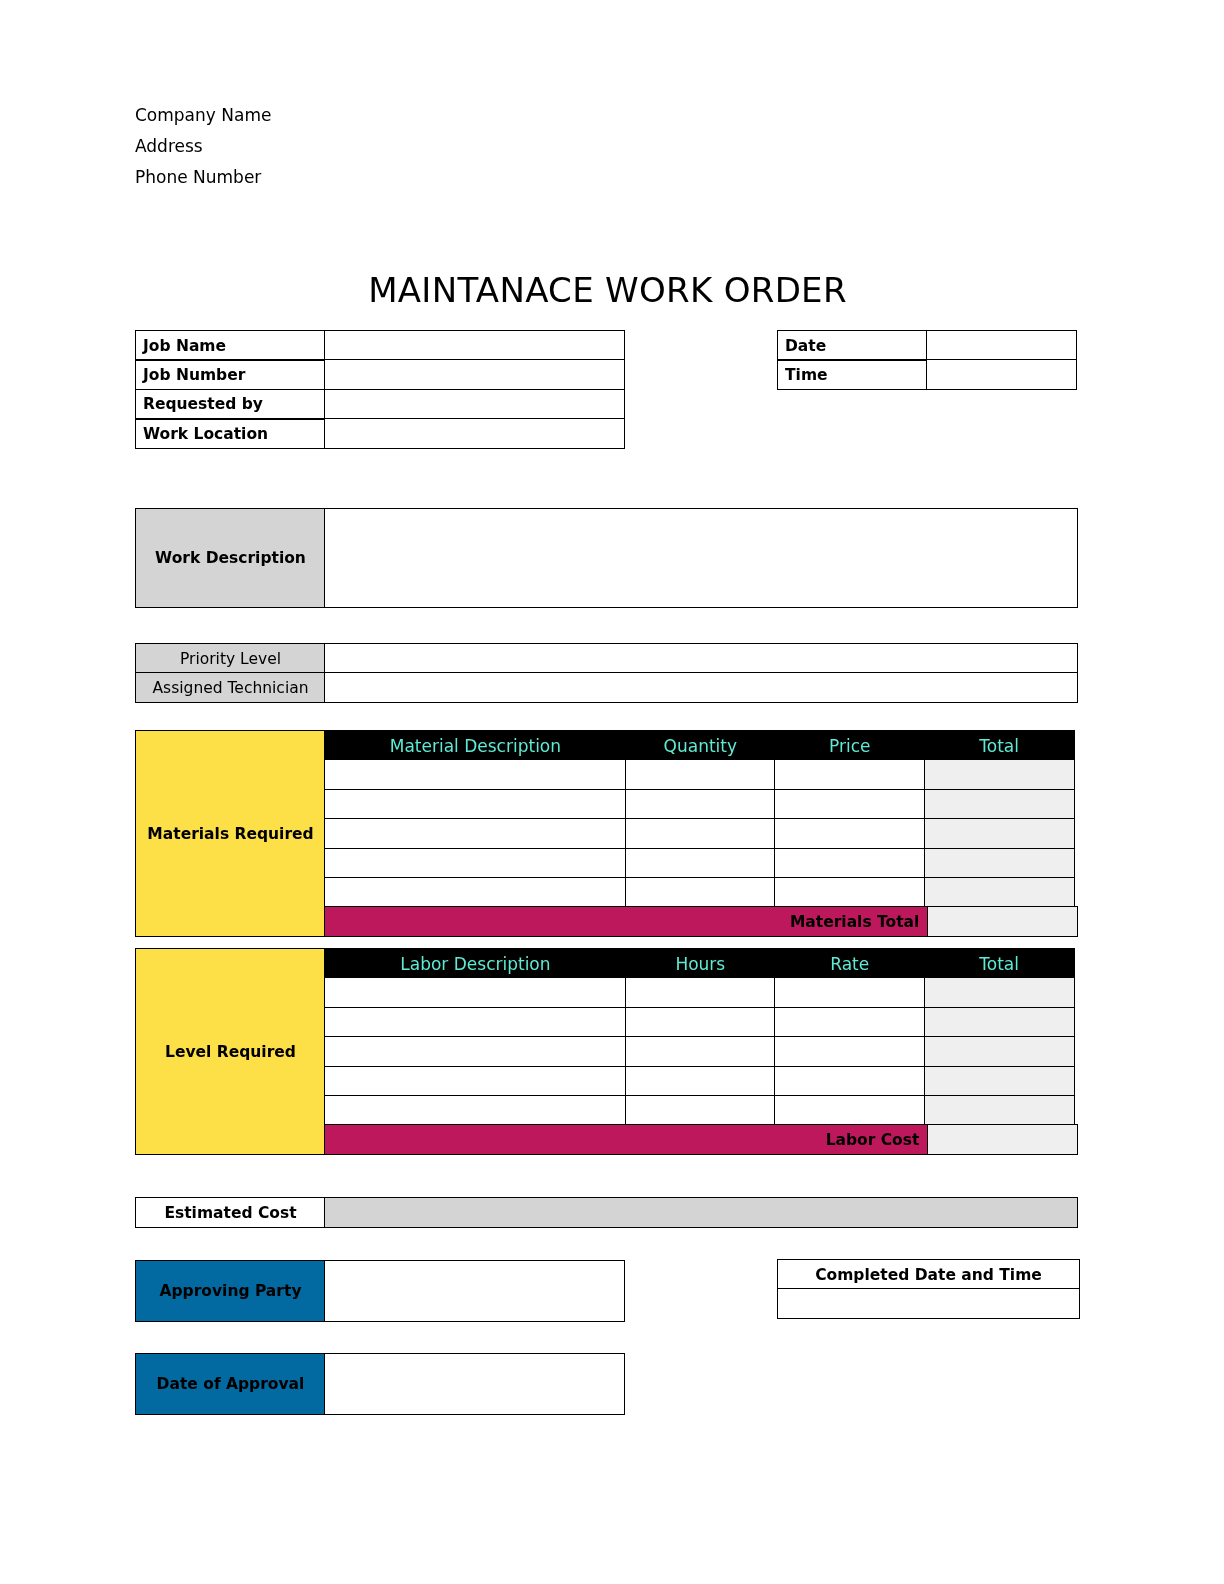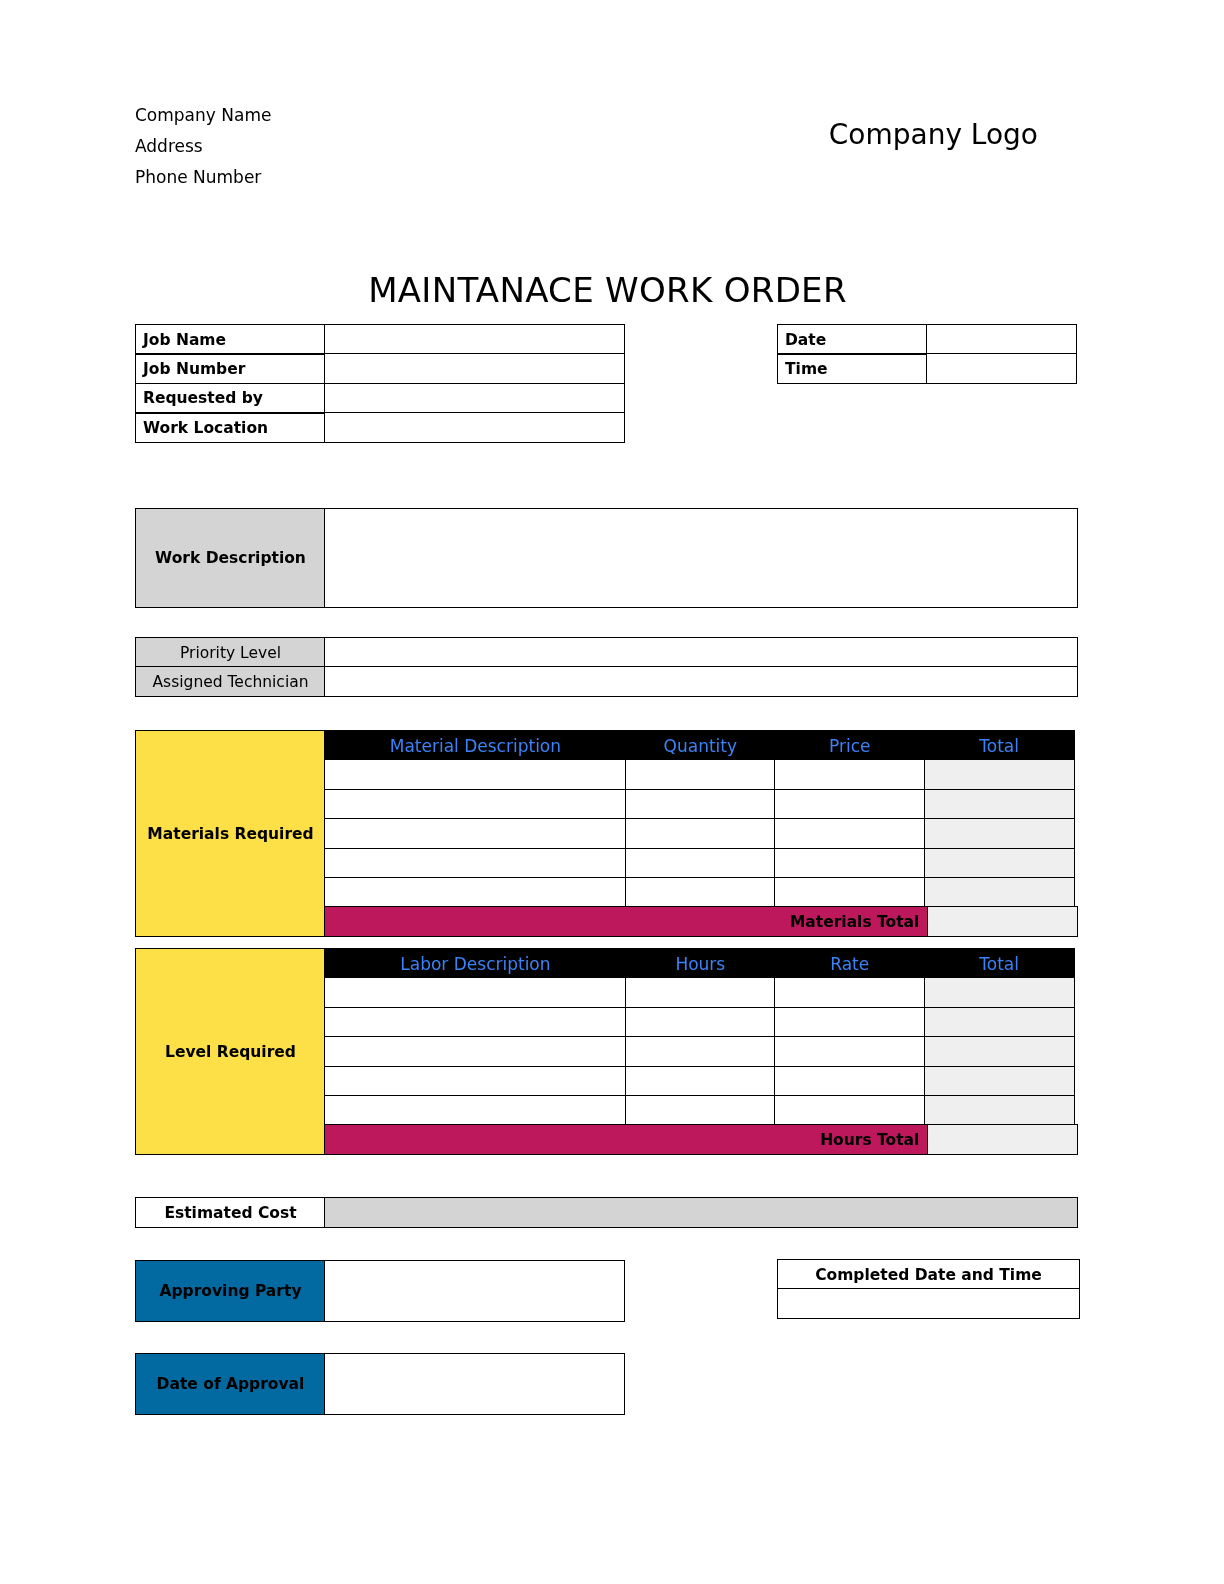--- a/index.html
+++ b/index.html
@@ -69,21 +69,21 @@
   }
   .row-val {
     width: 301px; height: 31px;
     box-sizing: border-box; border: 1.6px solid #000;
     background: #fff;
   }
   .row {
     display: flex;
     margin-top: -1.6px;
   }
-  .row:first-child { margin-top: 0; }
+  .row:first-child { margin-top: 6px; }
   .row > * + * { margin-left: -1.6px; }
 
   .date-lbl { width: 151px; }
   .date-val { width: 151px; }
 
   
   #work-desc { position: absolute; left: 135px; top: 508px; display: flex; }
   #work-desc .wd-lbl {
     width: 191px; height: 100px;
     box-sizing: border-box; border: 1.6px solid #000;
@@ -127,21 +127,21 @@
   .grid-row:first-child { margin-top: 0; }
   .grid-row > * + * { margin-left: -1.6px; }
   .c-desc { width: 302px; }
   .c-qty  { width: 151px; }
   .c-price{ width: 151px; }
   .c-total{ width: 151px; }
   .hcell {
     height: 31px;
     box-sizing: border-box;
     border: 1.6px solid #000;
-    background: #000; color: #3b82f6;
+    background: #000; color: #5eead4;
     font-size: 17px;
     display: flex; align-items: center; justify-content: center;
   }
   .dcell {
     height: 31px;
     box-sizing: border-box;
     border: 1.6px solid #000;
     background: #fff;
   }
   .dcell.tot { background: #efefef; }
@@ -208,21 +208,20 @@
 <body>
 
 <div class="page">
 
   <div class="header">
     <div class="company-info">
       <div>Company Name</div>
       <div>Address</div>
       <div>Phone Number</div>
     </div>
-    <div class="company-logo">Company Logo</div>
   </div>
 
   <div class="doc-title">MAINTANACE WORK ORDER</div>
 
   <div id="job-block">
     <div class="row">
       <div class="row-lbl">Job Name</div>
       <div class="row-val"></div>
     </div>
     <div class="row">
@@ -345,21 +344,21 @@
         <div class="dcell c-price"></div>
         <div class="dcell c-total tot"></div>
       </div>
       <div class="grid-row">
         <div class="dcell c-desc"></div>
         <div class="dcell c-qty"></div>
         <div class="dcell c-price"></div>
         <div class="dcell c-total tot"></div>
       </div>
       <div class="grid-row">
-        <div class="totlbl">Hours Total</div>
+        <div class="totlbl">Labor Cost</div>
         <div class="totval"></div>
       </div>
     </div>
   </div>
 
   <div id="est-block">
     <div class="est-lbl">Estimated Cost</div>
     <div class="est-val"></div>
   </div>
 

